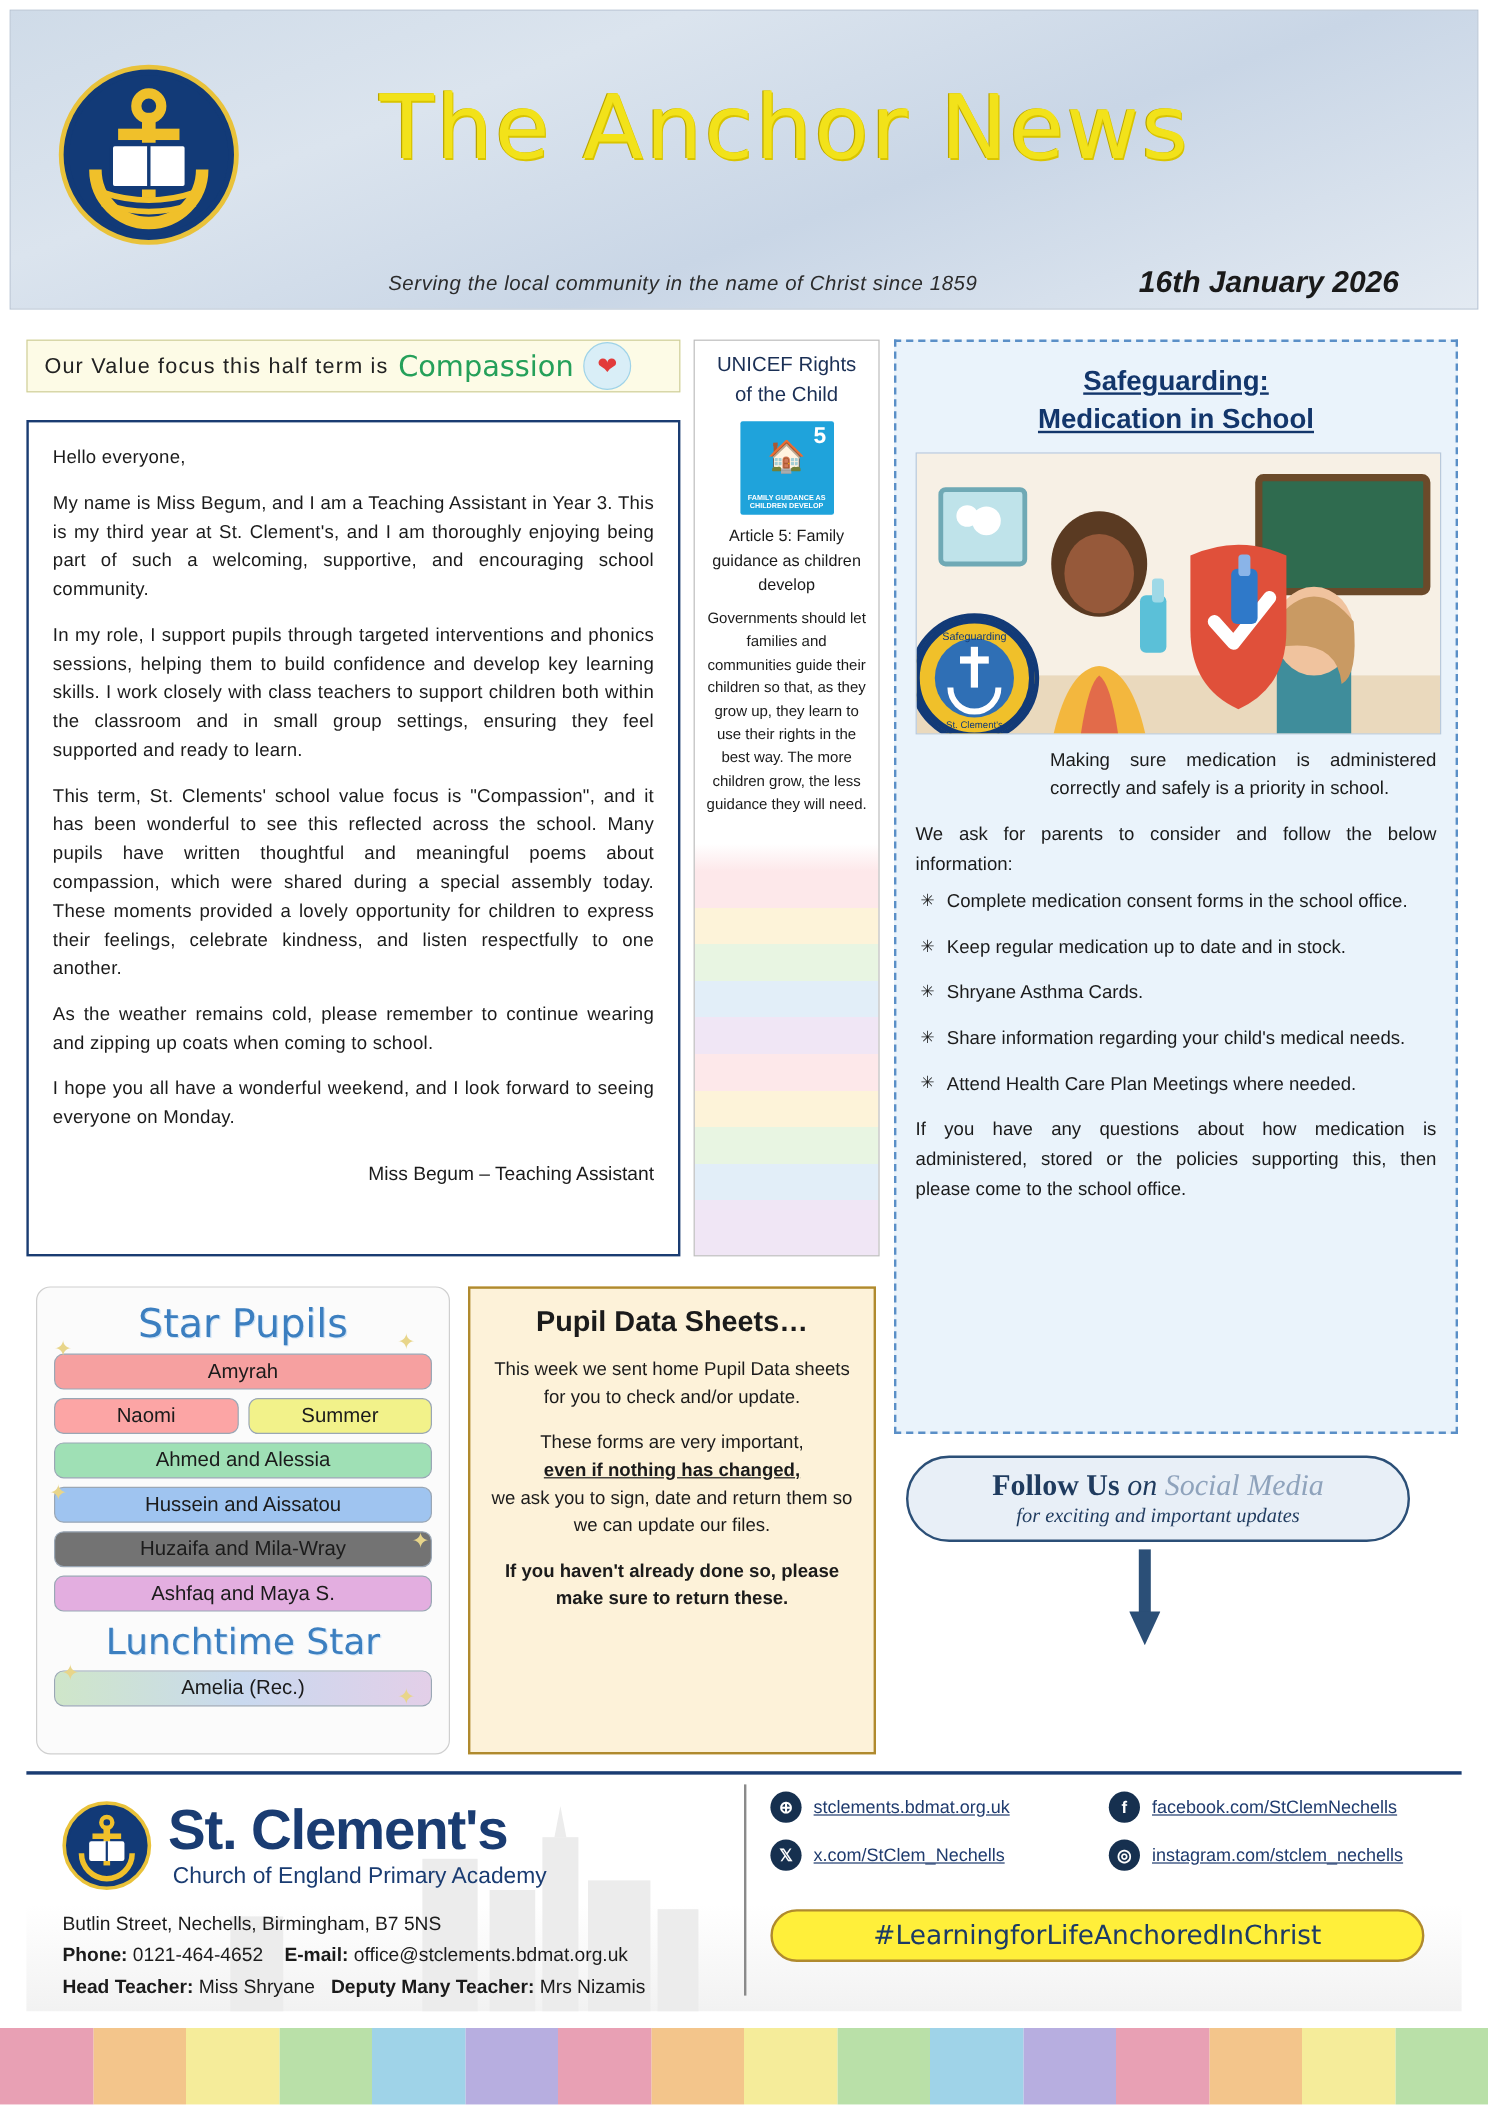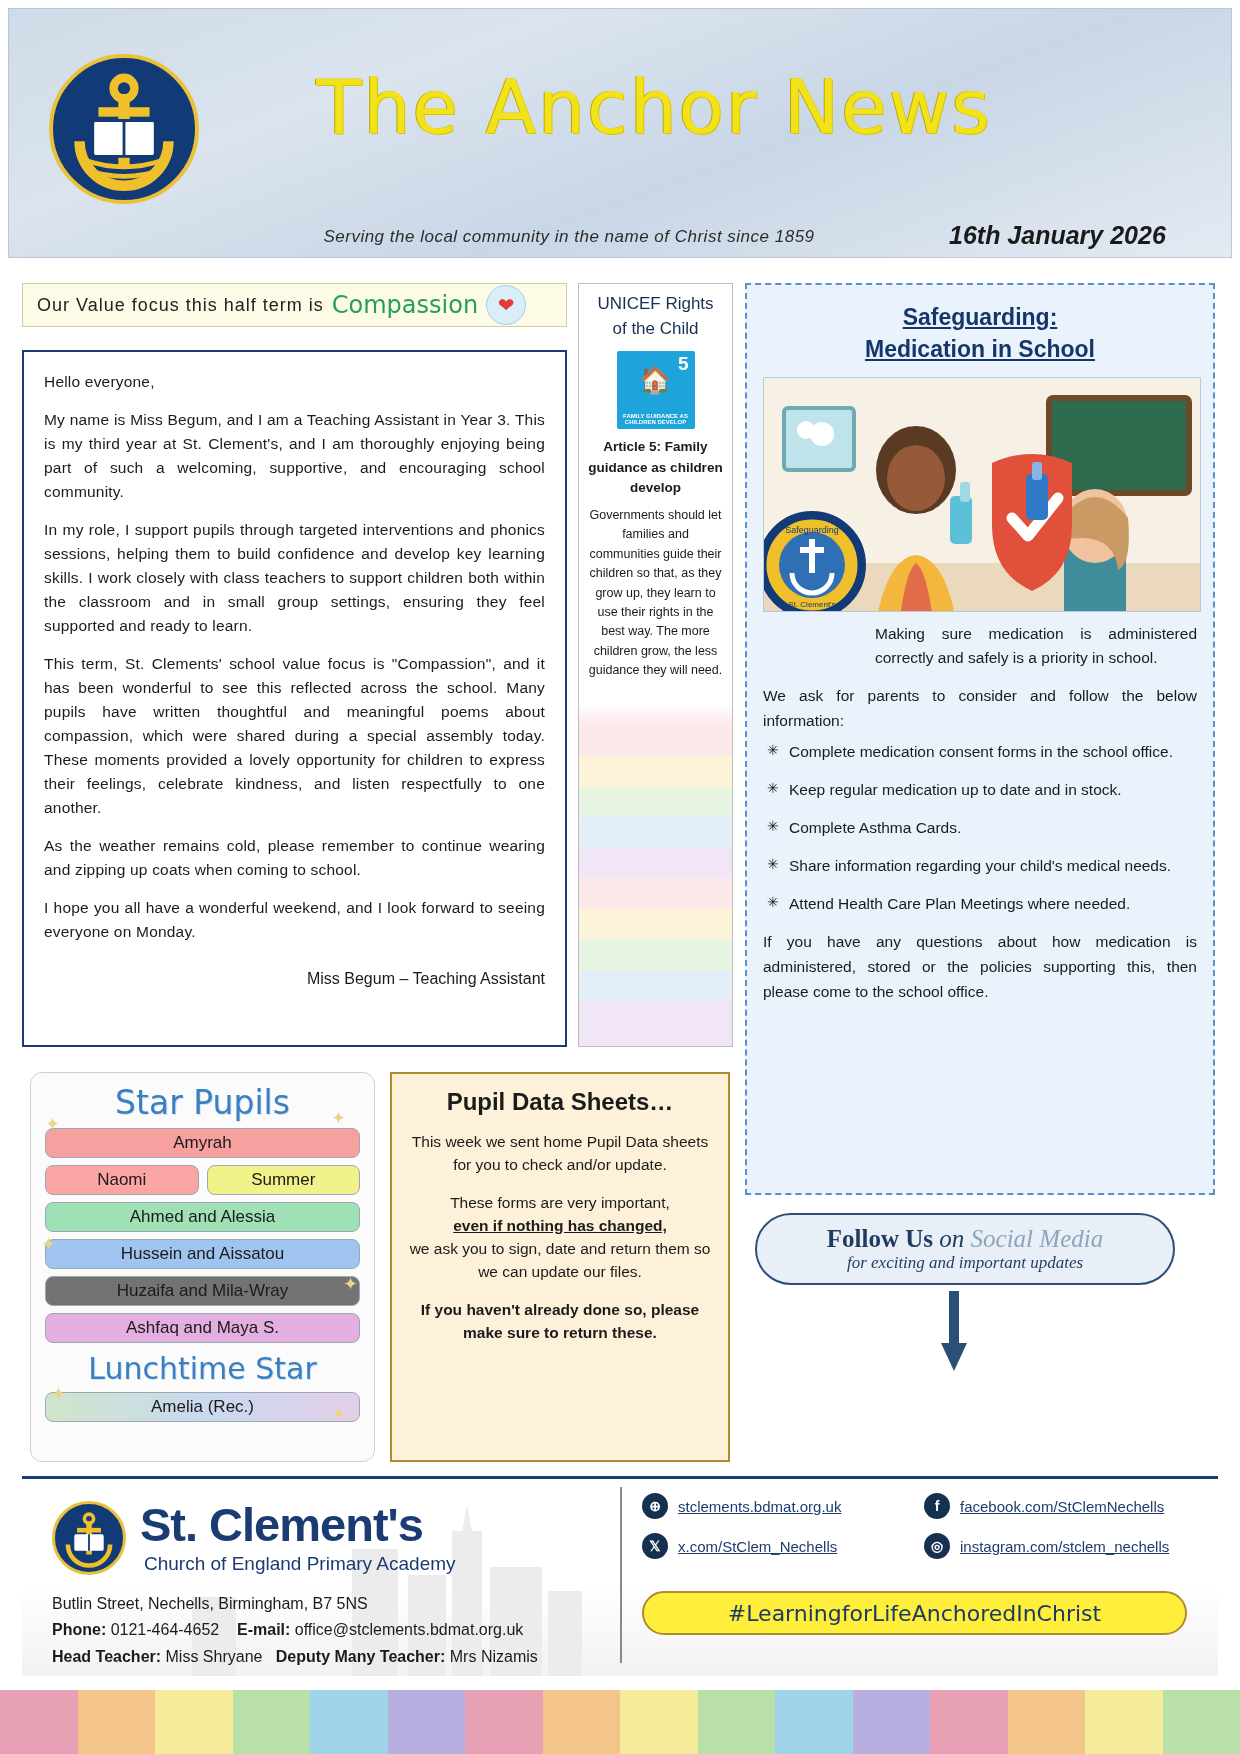--- a/index.html
+++ b/index.html
@@ -79,21 +79,21 @@
     padding:8px 9px; text-align:center;
   }
   .unicef .u-title { font-size:17px; color:#1a2f55; line-height:1.45; }
   .unicef .u-badge {
     width:78px; height:78px; margin:10px auto 8px auto; background:#1fa3db; position:relative;
     color:#fff; border-radius:2px;
   }
   .unicef .u-badge .num { position:absolute; right:6px; top:2px; font-size:19px; font-weight:bold; }
   .unicef .u-badge .fam { position:absolute; left:0; right:0; top:14px; font-size:26px; }
   .unicef .u-badge .cap { position:absolute; left:0; right:0; bottom:3px; font-size:6px; font-weight:bold; line-height:1.15; }
-  .unicef .u-art { font-size:13.5px; color:#1a1a1a; line-height:1.5; margin-bottom:8px; font-weight:700; }
+  .unicef .u-art { font-size:13.5px; color:#1a1a1a; line-height:1.5; margin-bottom:8px; font-weight:400; }
   .unicef .u-body { font-size:12.5px; color:#1a1a1a; line-height:1.55; }
 
   
   .safeguard {
     position:absolute; left:745px; top:283px; width:470px; height:912px;
     border:2px dashed #5a8fc7; background:#eaf3fb; box-sizing:border-box; padding:14px 16px;
   }
   .safeguard h2 {
     margin:2px 0 12px 0; text-align:center; font-size:23px; color:#13366b;
     text-decoration:underline; line-height:1.4; font-weight:bold;
@@ -285,21 +285,21 @@
         </svg>
       </div>
     </div>
 
     <div class="sg-caption" style="margin-top:10px; margin-left:112px;">Making sure medication is administered correctly and safely is a priority in school.</div>
 
     <p class="body">We ask for parents to consider and follow the below information:</p>
     <ul>
       <li>Complete medication consent forms in the school office.</li>
       <li>Keep regular medication up to date and in stock.</li>
-      <li>Complete Asthma Cards.</li>
+      <li>Shryane Asthma Cards.</li>
       <li>Share information regarding your child's medical needs.</li>
       <li>Attend Health Care Plan Meetings where needed.</li>
     </ul>
     <p class="body">If you have any questions about how medication is administered, stored or the policies supporting this, then please come to the school office.</p>
   </div>
 
   <div class="stars">
     <span class="deco-star" style="left:14px; top:40px;">✦</span>
     <span class="deco-star" style="left:300px; top:34px;">✦</span>
     <span class="deco-star" style="left:10px; top:160px;">✦</span>

